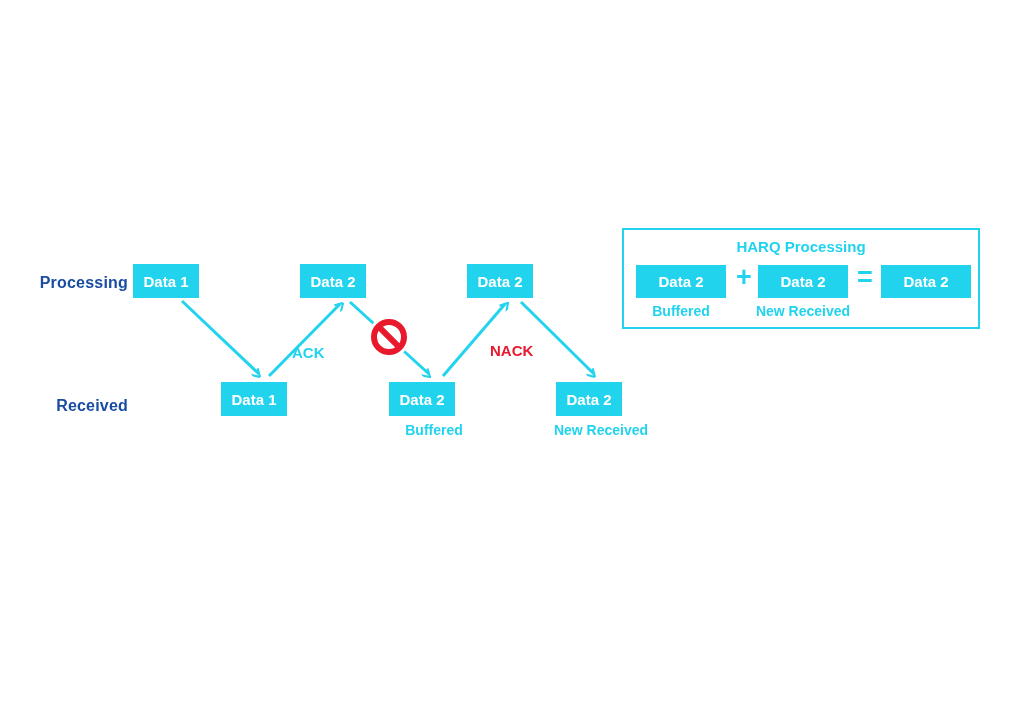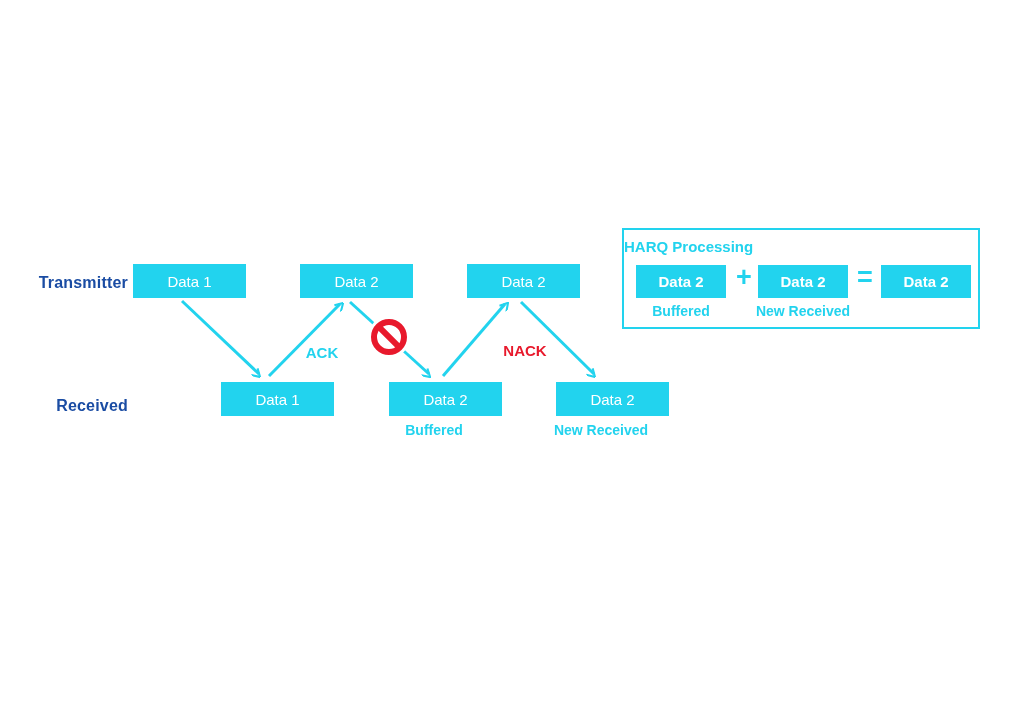--- a/index.html
+++ b/index.html
@@ -26,25 +26,25 @@
     color: var(--blue);
     font-weight: bold;
     font-size: 16px;
     text-align: right;
     letter-spacing: 0.2px;
   }
   .lane-transmitter { top: 274px; }
   .lane-receiver    { top: 397px; }
   .box {
     position: absolute;
-    width: 113px;
+    width: 66px;
     height: 34px;
     background: var(--cyan);
     color: var(--boxtext);
-    font-weight: normal;
+    font-weight: bold;
     font-size: 15px;
     display: flex;
     align-items: center;
     justify-content: center;
   }
   .t1 { left: 133px; top: 264px; }
   .t2 { left: 300px; top: 264px; }
   .t3 { left: 467px; top: 264px; }
   .r1 { left: 221px; top: 382px; }
   .r2 { left: 389px; top: 382px; }
@@ -55,21 +55,21 @@
     font-weight: bold;
     font-size: 14px;
     text-align: center;
   }
   .sub-r2 { left: 374px; top: 422px; width: 120px; }
   .sub-r3 { left: 541px; top: 422px; width: 120px; }
   .msg-label {
     position: absolute;
     font-weight: bold;
     font-size: 15px;
-    text-align: center;
+    text-align: left;
   }
   .ack  { left: 292px; top: 344px; width: 60px; color: var(--cyan); }
   .nack { left: 490px; top: 342px; width: 70px; color: var(--red); }
   .overlay {
     position: absolute;
     left: 0; top: 0;
     width: 1024px;
     height: 724px;
     pointer-events: none;
   }
@@ -82,20 +82,21 @@
     position: absolute;
     left: 622px; top: 228px;
     width: 358px; height: 101px;
     border: 2px solid var(--cyan);
     background: #ffffff;
   }
   .panel-title {
     position: absolute;
     left: 0; top: 8px;
     width: 100%;
+    text-align: center;
     color: var(--cyan);
     font-weight: bold;
     font-size: 15px;
   }
   .pbox {
     position: absolute;
     width: 90px; height: 33px;
     top: 35px;
     background: var(--cyan);
     color: var(--boxtext);
@@ -147,21 +148,21 @@
     <line class="flow" x1="350" y1="302" x2="429" y2="374"></line>
     <line class="flow" x1="443" y1="376" x2="505" y2="304"></line>
     <line class="flow" x1="521" y1="302" x2="594" y2="374"></line>
     <g>
       <circle class="no-halo" cx="389" cy="337" r="21"></circle>
       <circle class="no-ring" cx="389" cy="337" r="15"></circle>
       <line class="no-slash" x1="378.6" y1="326.6" x2="399.4" y2="347.4"></line>
     </g>
   </svg>
 
-  <div class="lane-label lane-transmitter">Transmitter</div>
+  <div class="lane-label lane-transmitter">Processing</div>
   <div class="lane-label lane-receiver">Received</div>
 
   <div class="box t1">Data 1</div>
   <div class="box t2">Data 2</div>
   <div class="box t3">Data 2</div>
 
   <div class="box r1">Data 1</div>
   <div class="box r2">Data 2</div>
   <div class="box r3">Data 2</div>
 

